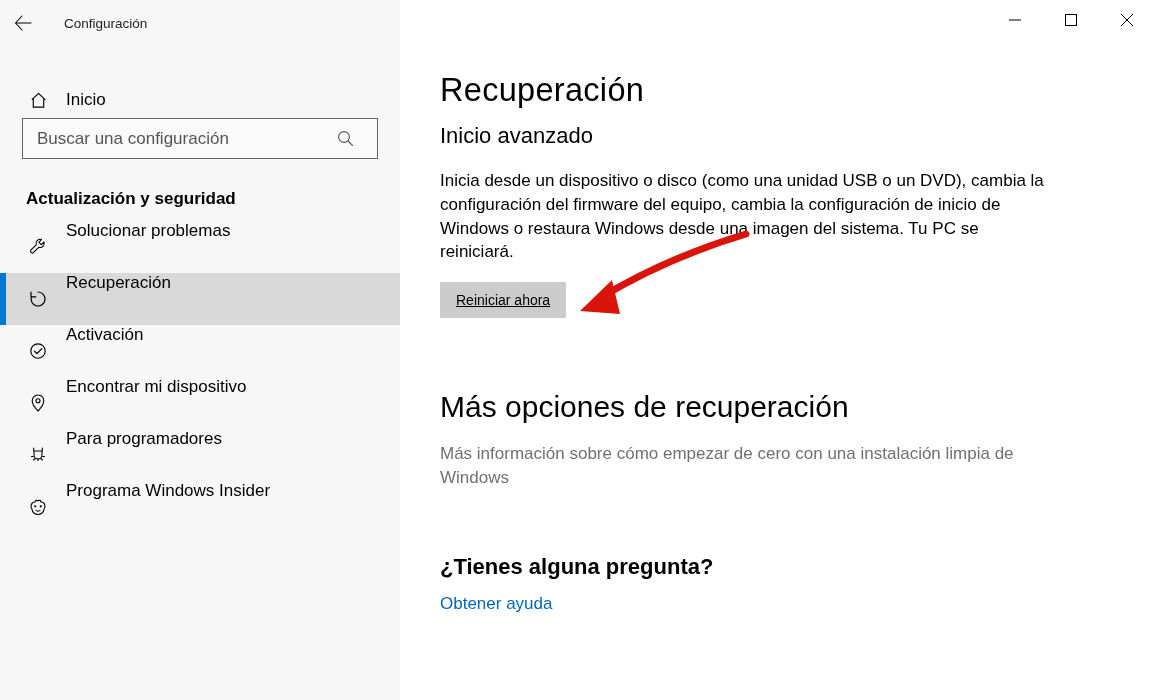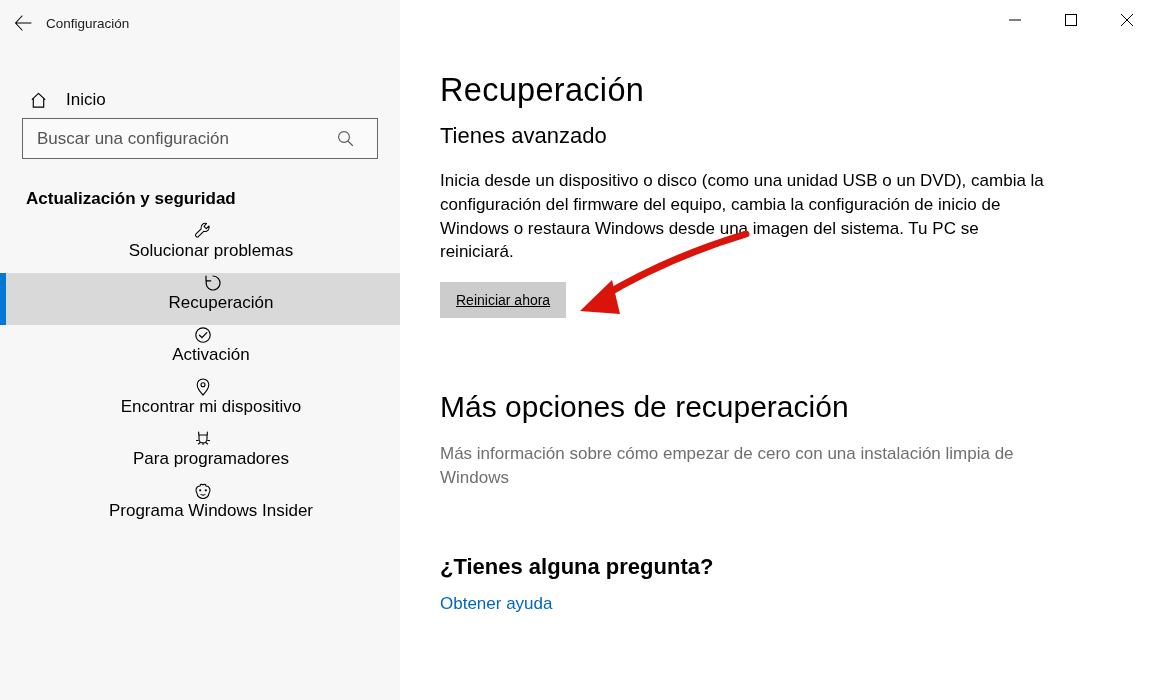--- a/index.html
+++ b/index.html
@@ -21,20 +21,21 @@
     align-items: center;
     position: relative;
     background: linear-gradient(to right, #f7f7f7 0, #f7f7f7 400px, #ffffff 400px, #ffffff 100%);
   }
   .titlebar .back-btn {
     width: 46px; height: 46px;
     display: flex; align-items: center; justify-content: center;
     cursor: pointer;
   }
   .titlebar .title {
+    margin-left: 18px;
     font-size: 13.5px;
     color: #222;
   }
   .win-controls {
     position: absolute; right: 0; top: 0; height: 46px; display: flex;
   }
   .win-btn {
     width: 56px; height: 40px;
     display: flex; align-items: center; justify-content: center;
     cursor: pointer;
@@ -68,25 +69,24 @@
   }
   .search-input::placeholder { color: #555; }
   .search-icon {
     position: absolute; right: 26px; top: 0; height: 41px;
     display:flex; align-items:center;
   }
   .section-title {
     font-size: 17px; font-weight: 600; margin: 30px 0 12px 4px;
   }
   .nav-item {
-    display: flex; align-items: center;
+    display: flex; 
     height: 52px; padding-left: 4px;
     position: relative;
     cursor: pointer;
-    flex-direction: column;
   }
   .nav-item .icon-slot { width: 24px; display:flex; justify-content:center; align-items:center; }
   .nav-item .label { margin-left: 16px; font-size: 17px; }
   .nav-item.active {
     background: #d9d9d9;
     margin-left: -22px; margin-right: -20px;
     padding-left: 26px;
   }
   .nav-item.active::before {
     content: ""; position: absolute; left: 0; top: 0; bottom: 0;
@@ -237,21 +237,21 @@
             <path d="M4 12 C4 16 8 17.5 10 17.5 C12 17.5 16 16 16 12" stroke="#000" stroke-width="1.1" fill="none"></path>
             <path d="M8 13.5 C8.7 14.3 11.3 14.3 12 13.5" stroke="#000" stroke-width="1.1" fill="none" stroke-linecap="round"></path>
           </svg>
         </span>
         <span class="label">Programa Windows Insider</span>
       </div>
     </div>
 
     <div class="content">
       <div class="page-title">Recuperación</div>
-      <div class="sub-title">Tienes avanzado</div>
+      <div class="sub-title">Inicio avanzado</div>
       <div class="body-text">Inicia desde un dispositivo o disco (como una unidad USB o un DVD), cambia la configuración del firmware del equipo, cambia la configuración de inicio de Windows o restaura Windows desde una imagen del sistema. Tu PC se reiniciará.</div>
       <button class="gray-btn">Reiniciar ahora</button>
 
       <div class="sec2-title">Más opciones de recuperación</div>
       <div class="muted-text">Más información sobre cómo empezar de cero con una instalación limpia de Windows</div>
 
       <div class="sec3-title">¿Tienes alguna pregunta?</div>
       <a class="link">Obtener ayuda</a>
     </div>
   </div>

